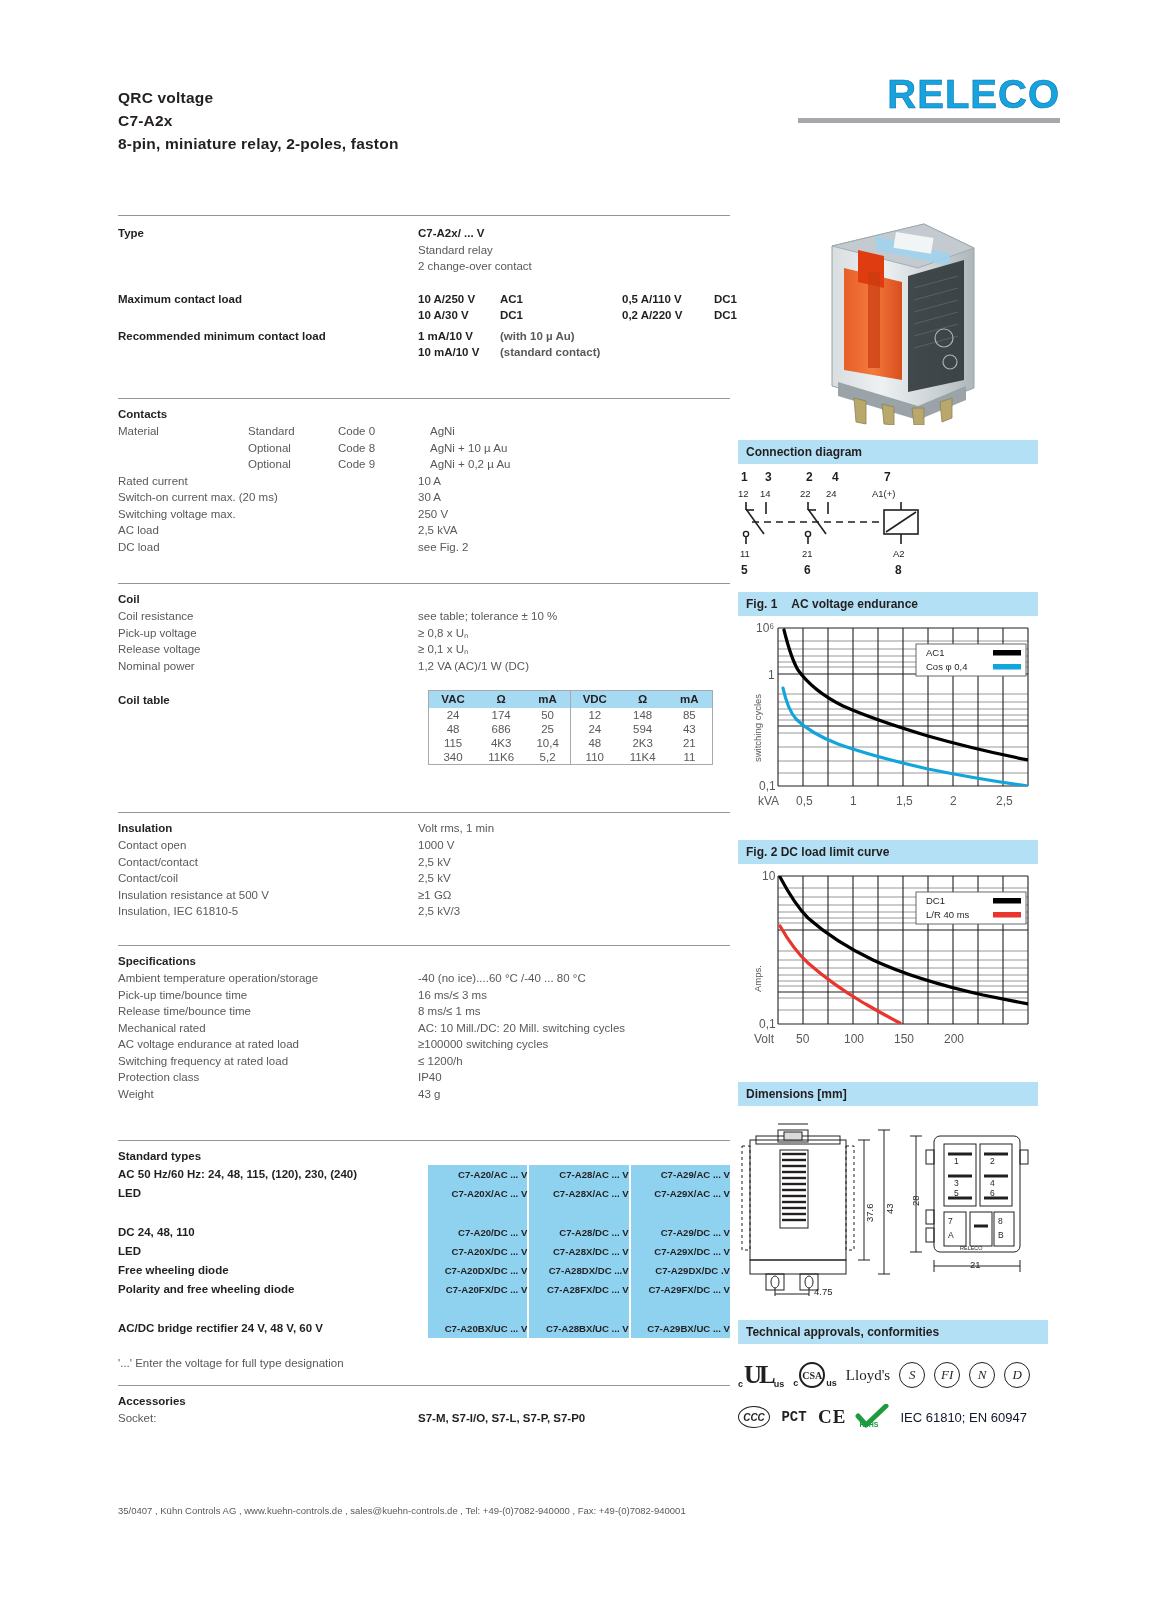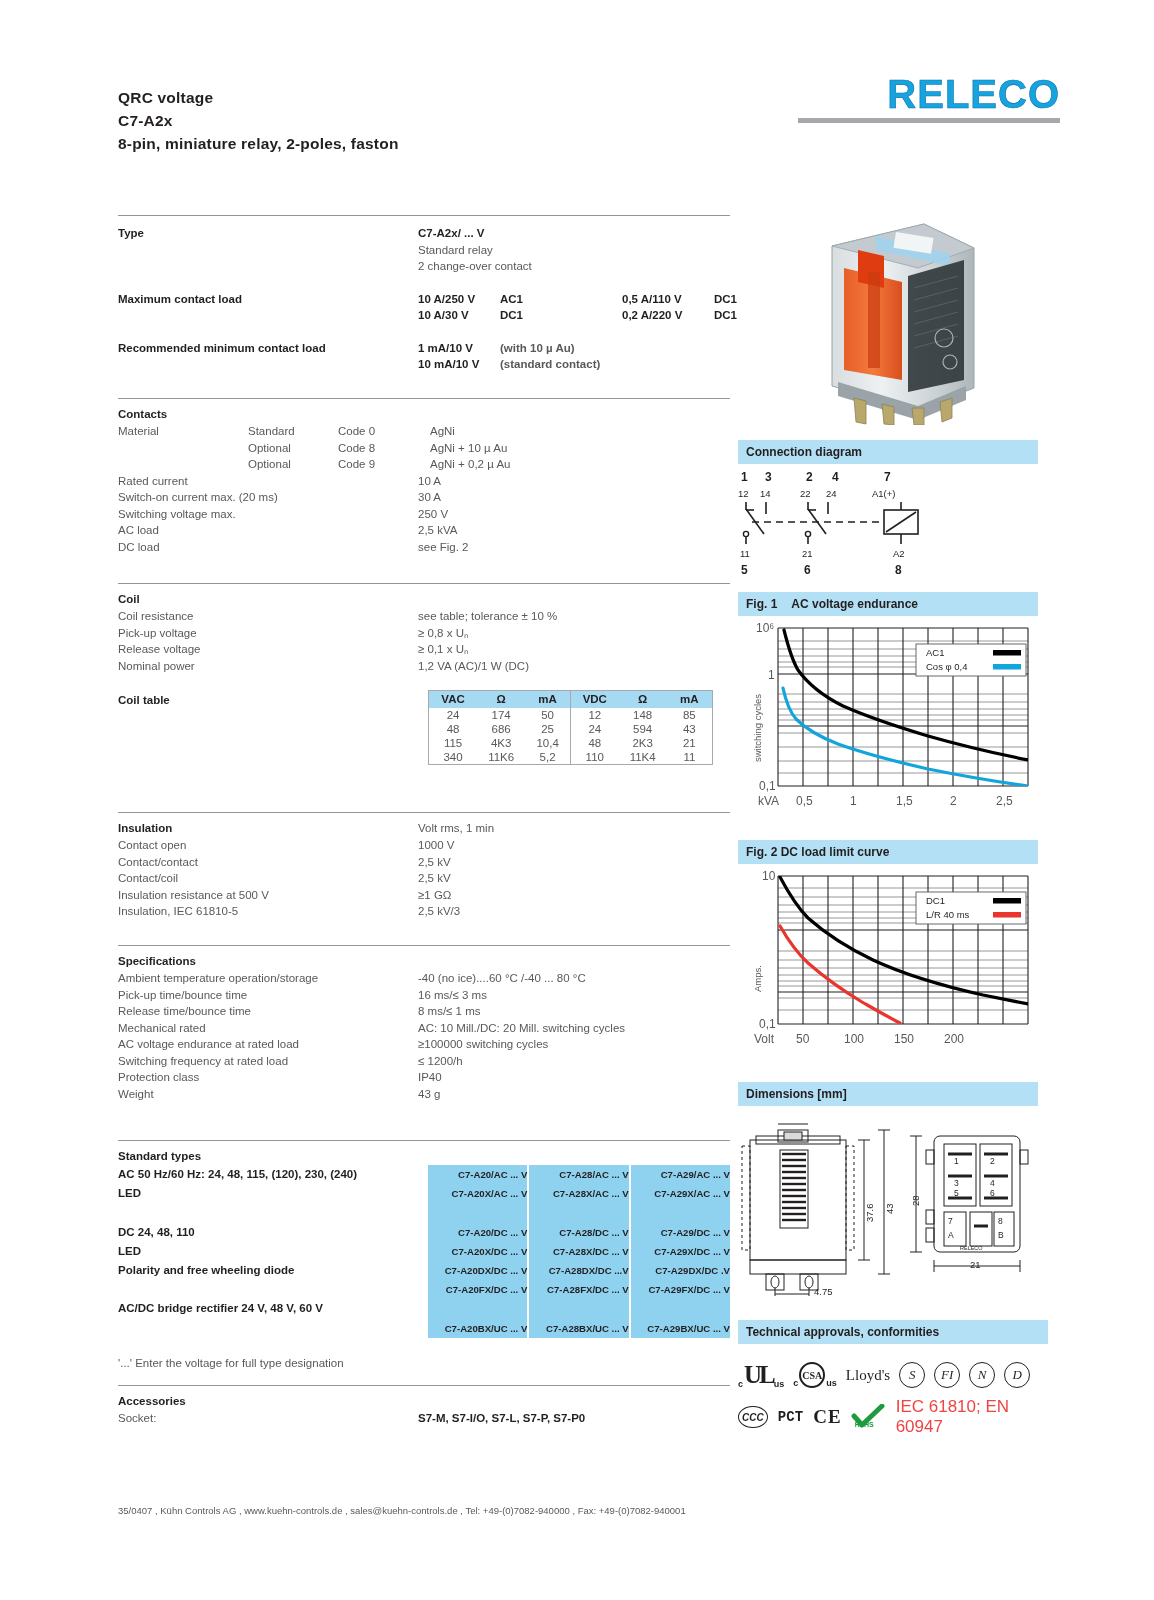--- a/index.html
+++ b/index.html
@@ -92,21 +92,21 @@
   .dimtxt.rot { transform: rotate(-90deg); transform-origin: left top; }
 
   
   .appr { position: relative; padding-top: 10px; }
   .appr-row { display: flex; align-items: center; gap: 9px; height: 42px; }
   .circ { width: 26px; height: 26px; border: 1.6px solid #231f20; border-radius: 50%;
           display: flex; align-items: center; justify-content: center;
           font-size: 13px; font-style: italic; font-family: "Liberation Serif", serif; }
   .ul-m { font-size: 25px; font-weight: bold; font-family: "Liberation Serif", serif; }
   .lloyds { font-size: 15px; font-family: "Liberation Serif", serif; }
-  .iec { font-size: 17px; color: #ef4444; }
+  .iec { font-size: 13px; color: #0f172a; }
 
   
   .foot { position: absolute; left: 0; top: 1505px; font-size: 9.5px; color: #58595b; }
 
   
   .photo { position: absolute; left: 680px; top: 210px; width: 200px; height: 215px; }
 </style>
 </head>
 <body>
 
@@ -189,21 +189,21 @@
               <span class="d">DC1</span>
             </div>
             <div class="mcl">
               <span class="a">10 A/30 V</span>
               <span class="b2">DC1</span>
               <span class="c">0,2 A/220 V</span>
               <span class="d">DC1</span>
             </div>
           </div>
         </div>
-        <div class="row b" style="margin-top:16px">
+        <div class="row b" style="margin-top:4px">
           <div class="lab">Recommended minimum contact load</div>
           <div class="val">
             <div class="rmcl">
               <span class="a">1 mA/10 V</span>
               <span class="n">(with 10 µ Au)</span>
             </div>
             <div class="rmcl">
               <span class="a">10 mA/10 V</span>
               <span class="n">(standard contact)</span>
             </div>
@@ -403,20 +403,21 @@
       <div class="rule"></div>
       <div style="padding-top:7px;position:relative;">
         <div class="hd">Standard types</div>
         <div style="position:relative;height:182px;">
           <div style="font-size:11.5px;font-weight:bold;line-height:19.2px;">
             <div>AC 50 Hz/60 Hz:  24, 48, 115, (120), 230, (240)</div>
             <div>LED</div>
             <div>&nbsp;</div>
             <div>DC 24, 48, 110</div>
             <div>LED</div>
+            <div>Free wheeling diode</div>
             <div>Polarity and free wheeling diode</div>
             <div>&nbsp;</div>
             <div>AC/DC bridge rectifier 24 V, 48 V, 60 V</div>
           </div>
           <div class="types-tbl">
             <div class="types-col">
               <div>C7-A20/AC ... V</div>
               <div>C7-A20X/AC ... V</div>
               <div>&nbsp;</div>
               <div>C7-A20/DC ... V</div>

